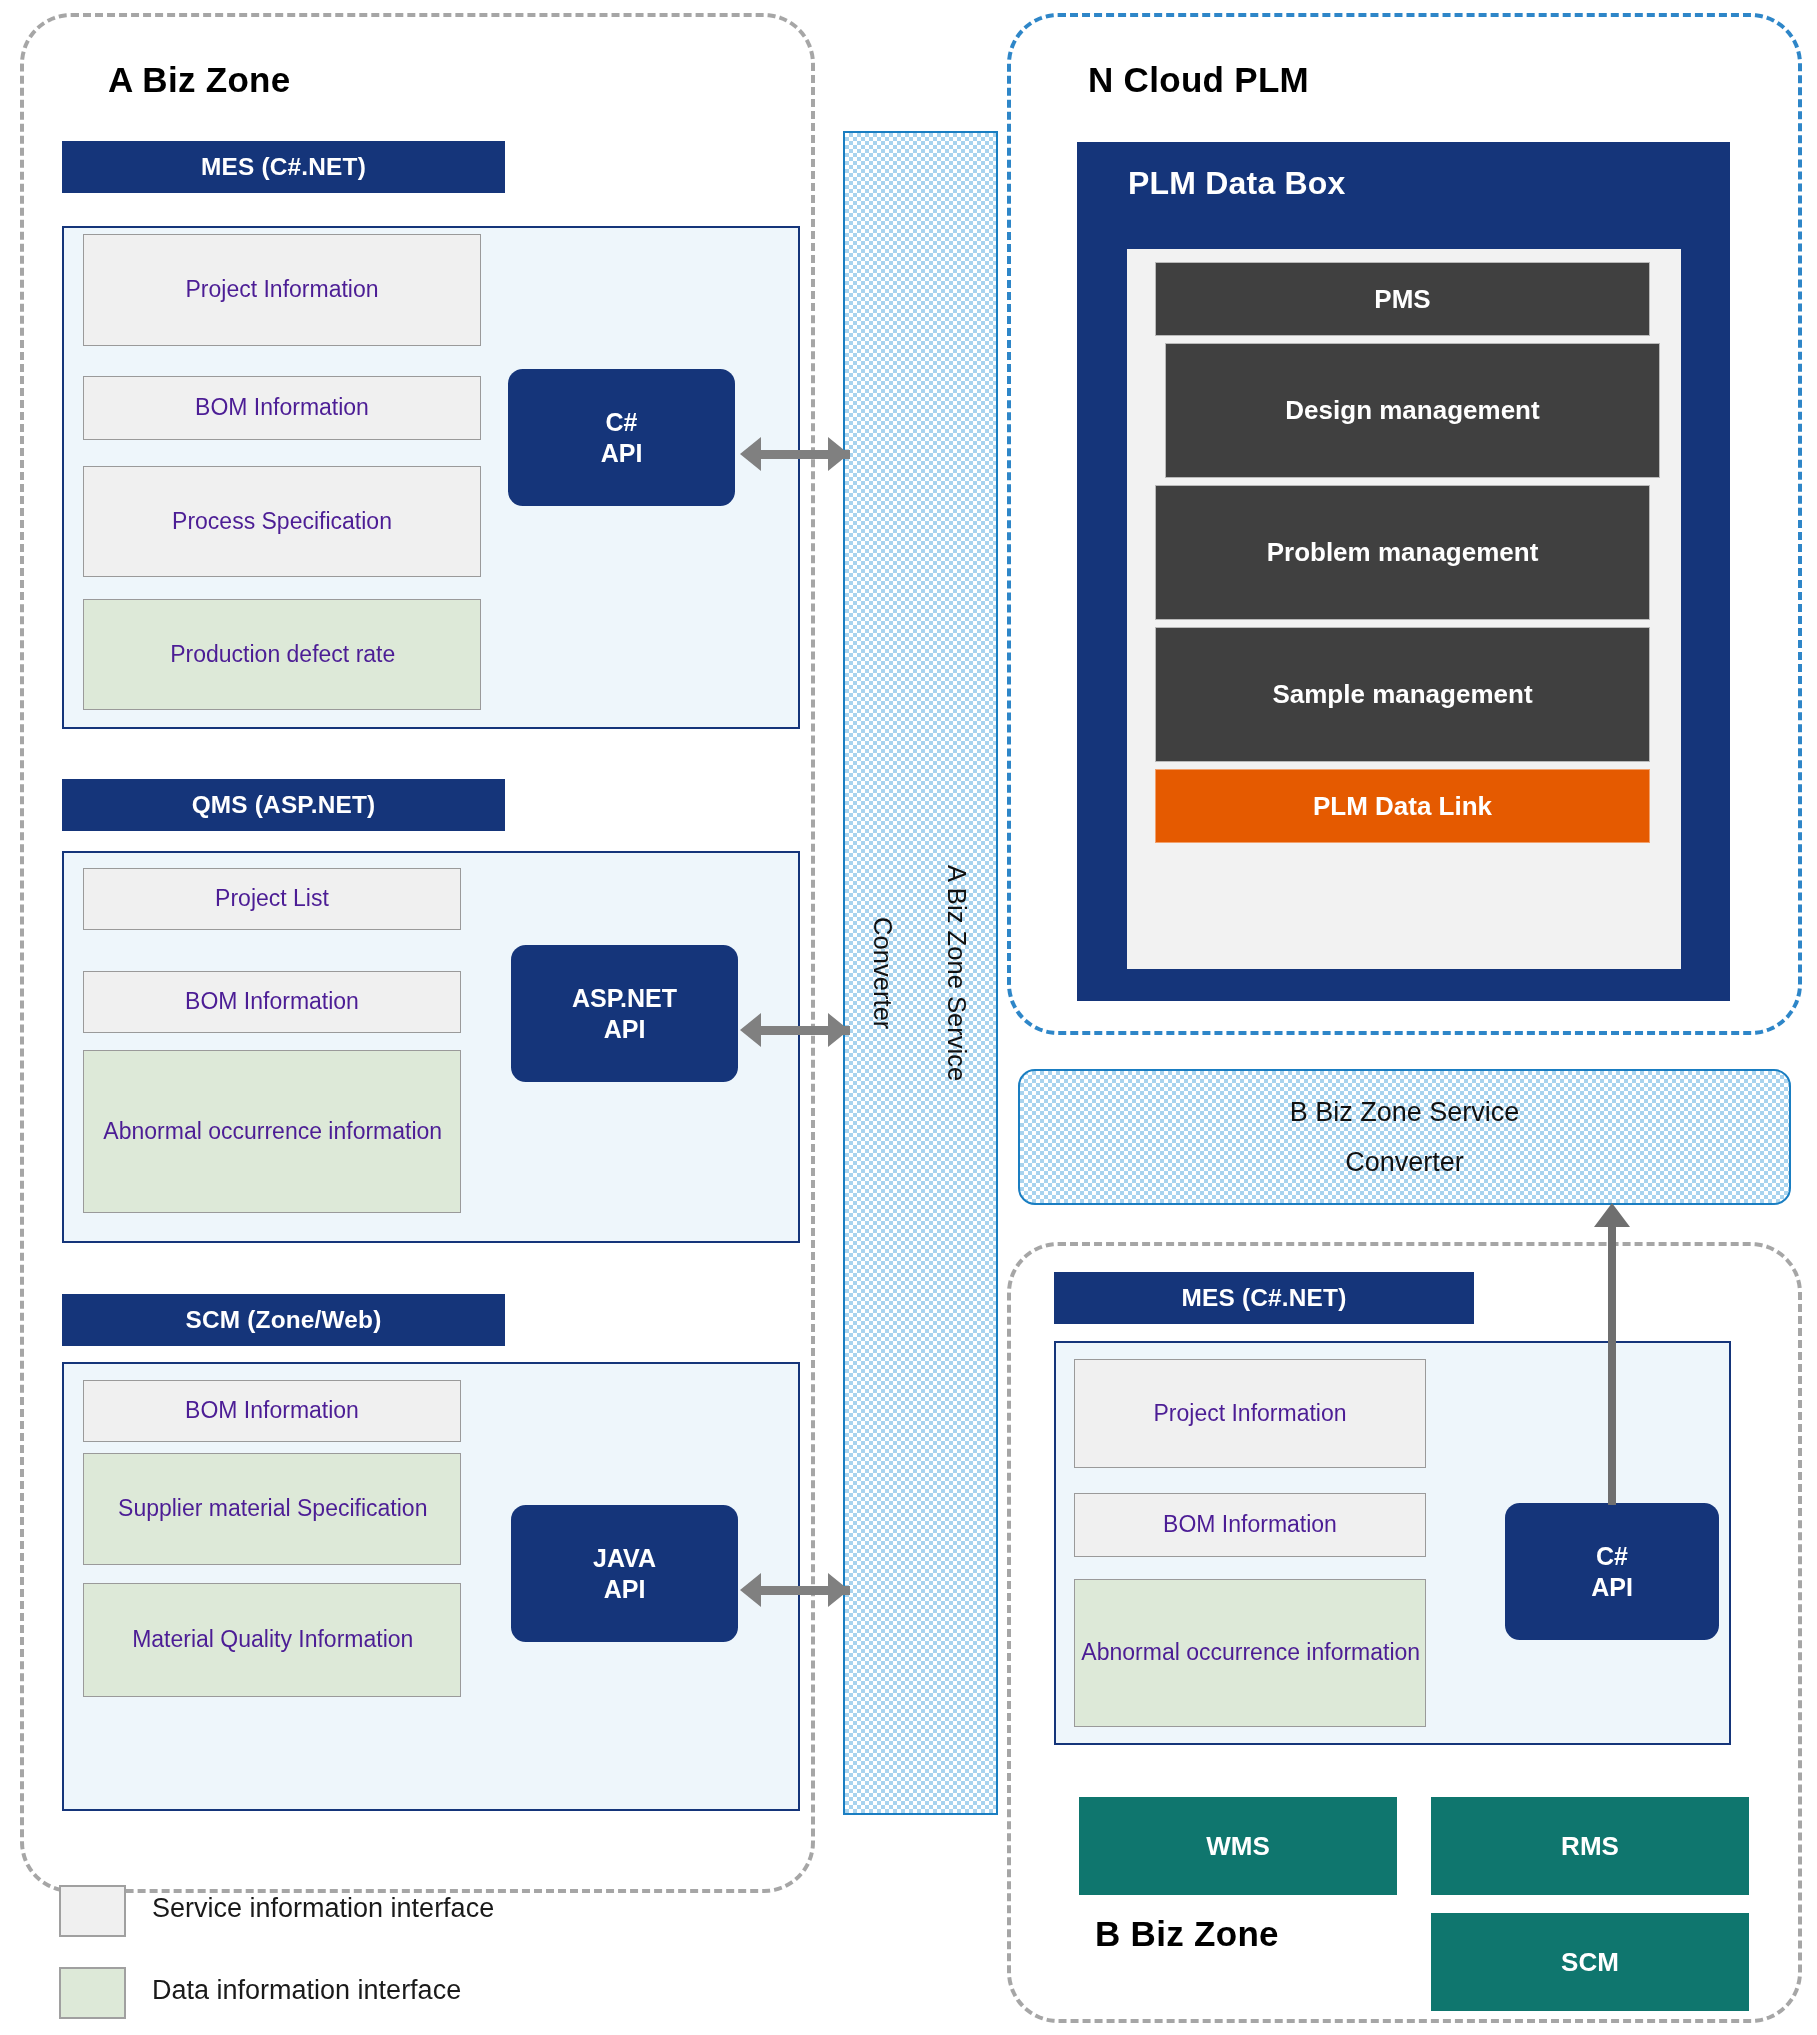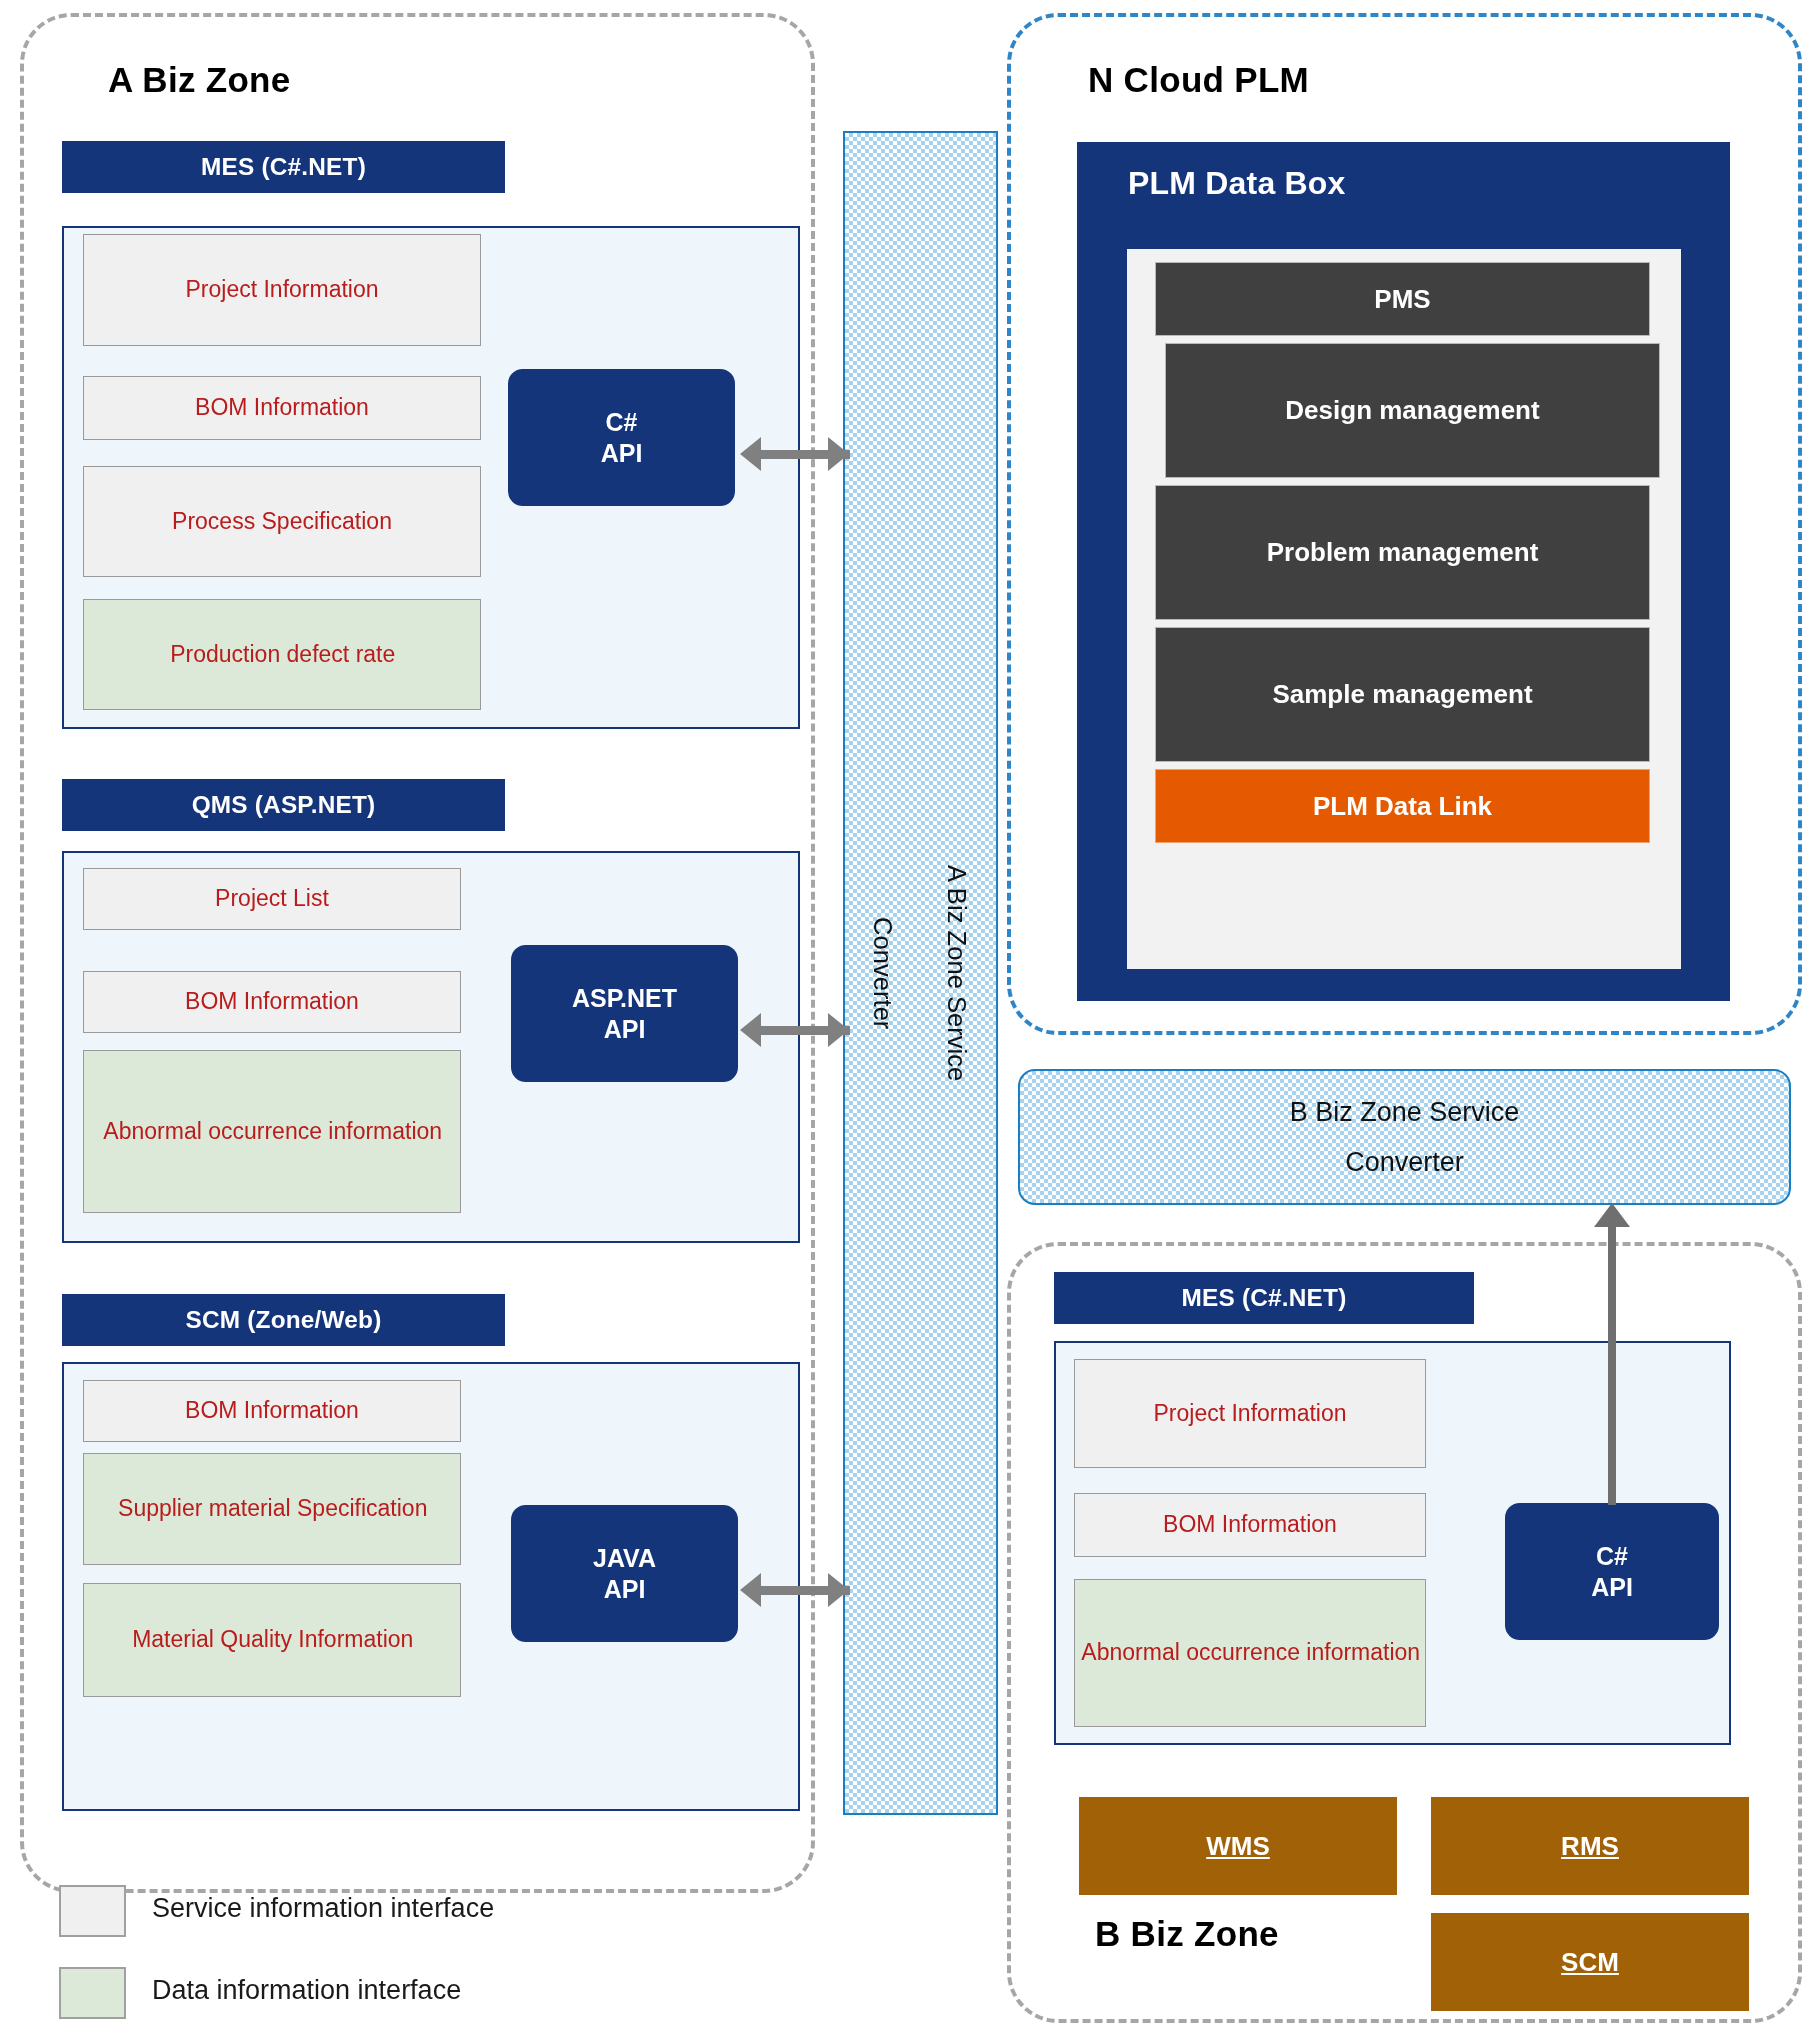--- a/index.html
+++ b/index.html
@@ -63,21 +63,21 @@
   
   .chip{
     position:absolute;
     box-sizing:border-box;
     border:1.7px solid #9a9a9a;
     display:flex;
     align-items:center;
     justify-content:center;
     text-align:left;
     font-size:23px;
-    color:#b91c1c;
+    color:#4c1d95;
     line-height:1.18;
     padding:2.3px 4.5px;
   }
   .chip.service{ background:#f0f0f0; }
   .chip.data{ background:#dde9d8;padding-left:6px; }
 
   
   .api{
     position:absolute;
     background:#15357a;
@@ -163,28 +163,27 @@
     font-size:26px;
     font-weight:bold;
     text-align:center;
   }
   .plm-item.dark{ background:#404040; }
   .plm-item.link{ background:#e55a00; border-color:#f3a06a; }
 
   
   .module{
     position:absolute;
-    background:#a16207;
+    background:#0f766e;
     color:#ffffff;
     font-size:26px;
     font-weight:bold;
     display:flex;
     align-items:center;
     justify-content:center;
-    text-decoration:underline;
   }
 
   
   .arrow-h{
     position:absolute;
     height:9px;
     background:#808080;
   }
   .arrow-head{
     position:absolute;

